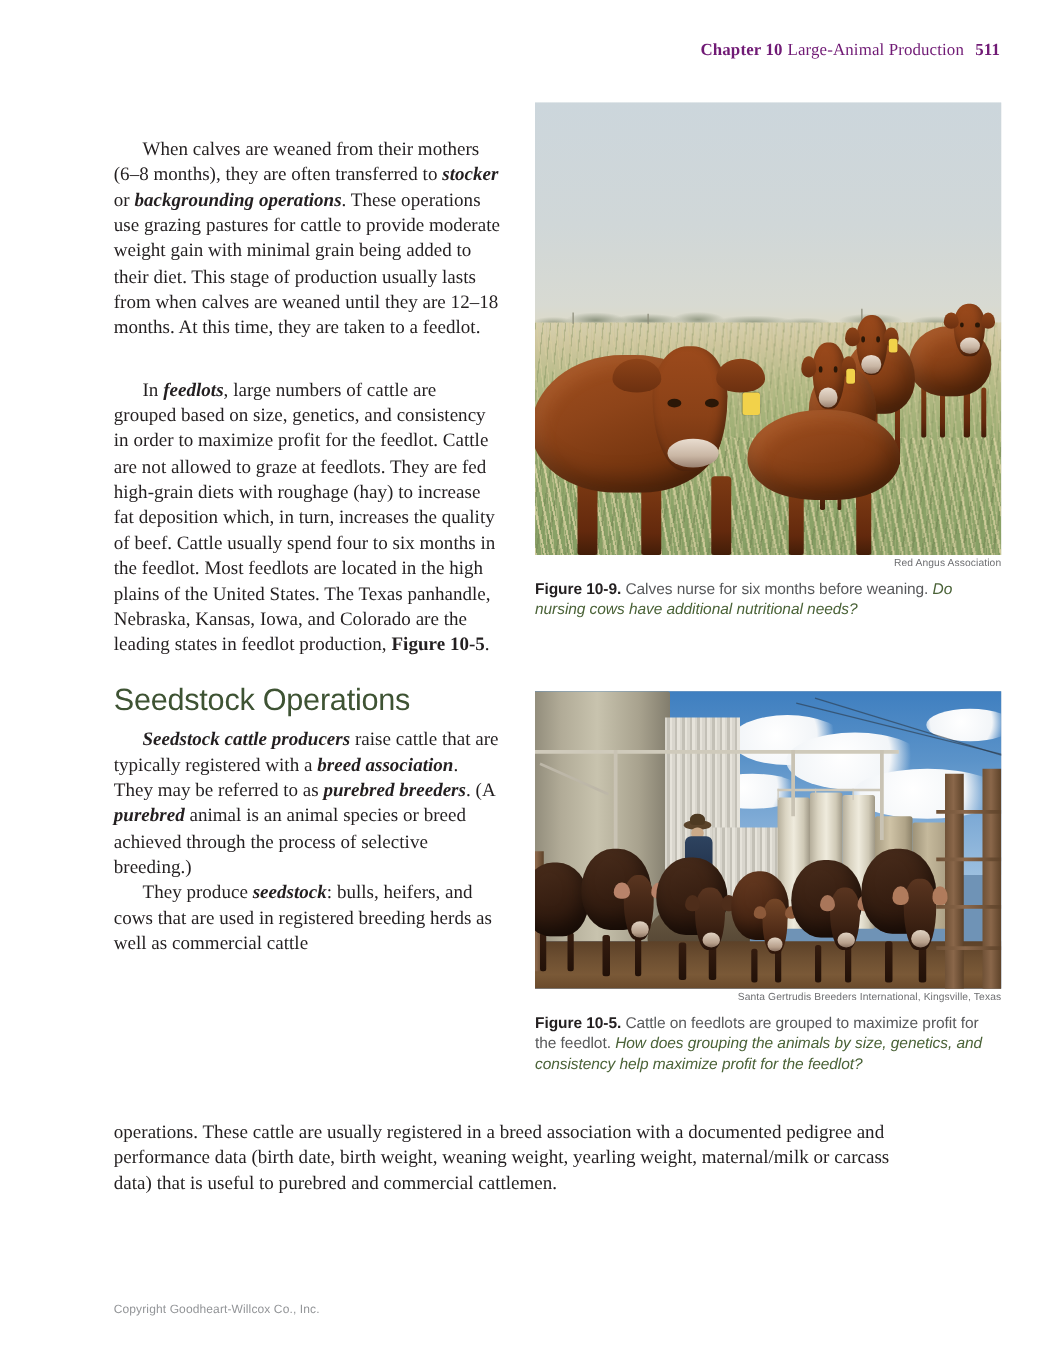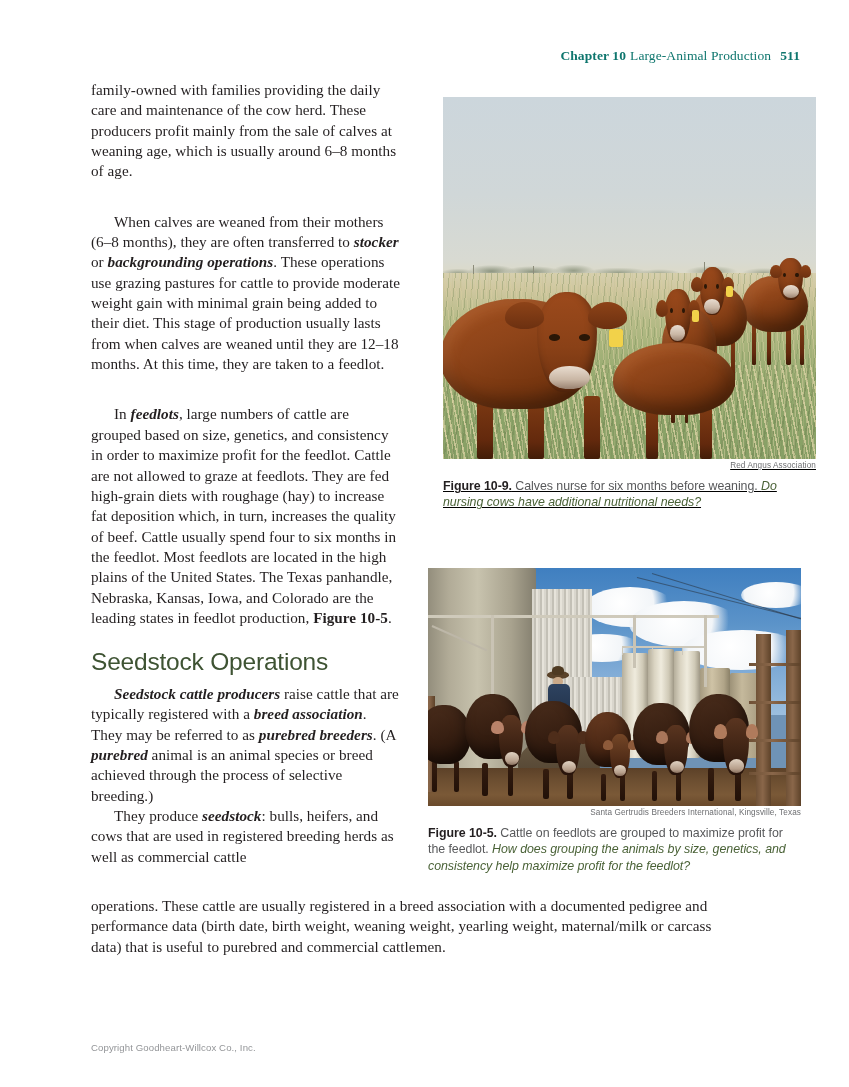--- a/index.html
+++ b/index.html
@@ -12,25 +12,25 @@
     width: 849px;
     height: 1087px;
     background: #ffffff;
     overflow: hidden;
     font-family: "Liberation Serif", "DejaVu Serif", serif;
   }
 
   
   .running-head {
     position: absolute;
-    top: 48px;
+    top: 32px;
     right: 49px;
     font-family: "Liberation Serif", "DejaVu Serif", serif;
     font-size: 13.5px;
-    color: #0f766e;
+    color: #701a75;
     white-space: nowrap;
     letter-spacing: 0.1px;
   }
   .running-head .rh-chapter { font-weight: bold; }
   .running-head .rh-title { font-weight: normal; margin-left: 4px; }
   .running-head .rh-page { font-weight: bold; margin-left: 9px; }
 
   
   .col-left {
     position: absolute;
@@ -295,40 +295,39 @@
 <body>
 
 <div class="page">
 
   <div class="running-head">
     <span class="rh-chapter">Chapter 10</span><span class="rh-title">Large-Animal Production</span><span class="rh-page">511</span>
   </div>
 
   <div class="col-left">
 
-    <p class="body">family-owned with families providing the daily care and maintenance of the cow herd. These producers profit mainly from the sale of calves at weaning age, which is usually around 6–8 months of age.</p>
 
     <div class="sp-before-h2"></div>
     <div class="sp-after-h2"></div>
     <p class="body indent"><span>When calves are weaned from their mothers (6–8 months), they are often transferred to </span><span class="bi">stocker</span><span> or </span><span class="bi">backgrounding operations</span><span>. These operations use grazing pastures for cattle to provide moderate weight gain with minimal grain being added to their diet. This stage of production usually lasts from when calves are weaned until they are 12–18 months. At this time, they are taken to a feedlot.</span></p>
 
     <div class="sp-before-h2"></div>
     <div class="sp-after-h2"></div>
     <p class="body indent"><span>In </span><span class="bi">feedlots</span><span>, large numbers of cattle are grouped based on size, genetics, and consistency in order to maximize profit for the feedlot. Cattle are not allowed to graze at feedlots. They are fed high-grain diets with roughage (hay) to increase fat deposition which, in turn, increases the quality of beef. Cattle usually spend four to six months in the feedlot. Most feedlots are located in the high plains of the United States. The Texas panhandle, Nebraska, Kansas, Iowa, and Colorado are the leading states in feedlot production, </span><b>Figure 10-5</b><span>.</span></p>
 
     <div class="sp-before-h2"></div>
     <h2 class="section">Seedstock Operations</h2>
     <div class="sp-after-h2"></div>
     <p class="body indent"><span class="bi">Seedstock cattle producers</span><span> raise cattle that are typically registered with a </span><span class="bi">breed association</span><span>. They may be referred to as </span><span class="bi">purebred breeders</span><span>. (A </span><span class="bi">purebred</span><span> animal is an animal species or breed achieved through the process of selective breeding.)</span></p>
     <p class="body indent"><span>They produce </span><span class="bi">seedstock</span><span>: bulls, heifers, and cows that are used in registered breeding herds as well as commercial cattle </span></p>
   </div>
 
   <div class="col-right">
 
-    <figure class="figure" style="margin:15px;text-decoration:underline;">
+    <figure class="figure" style="margin:0;">
       <div class="fig-img photo-pasture">
         <div class="pp-sky"></div>
         <div class="pp-treeline"></div>
         <div class="pp-field"></div>
         <div class="pp-grass-tex"></div>
         <div class="pp-grass-fg"></div>
 
         <div style="position:absolute;left:8%;top:46.5%;width:1px;height:9px;background:#8c8c7a;"></div>
         <div style="position:absolute;left:24%;top:46.8%;width:1px;height:8px;background:#8c8c7a;"></div>
         <div style="position:absolute;left:70%;top:45.5%;width:1px;height:11px;background:#8a8a78;"></div>

